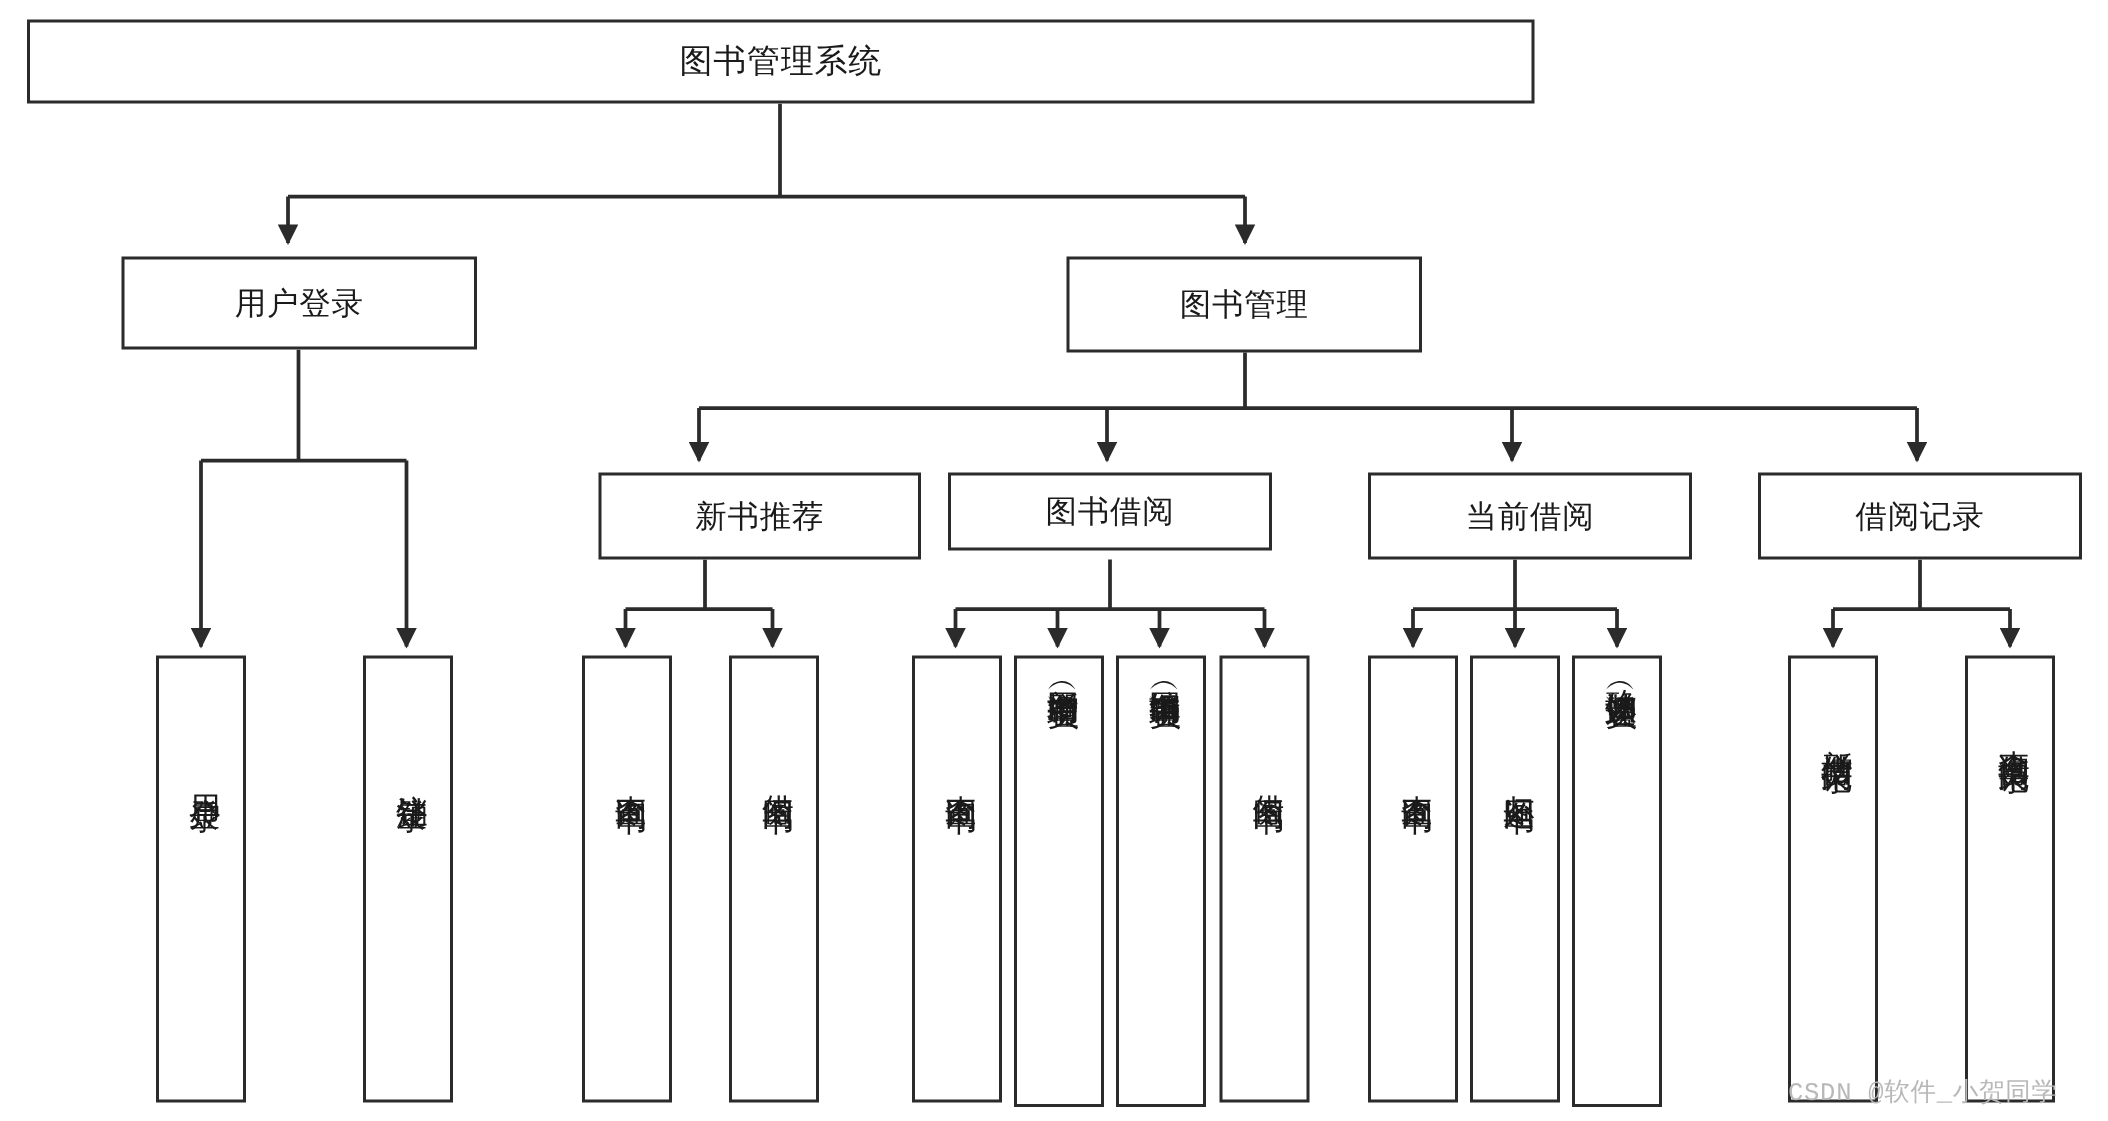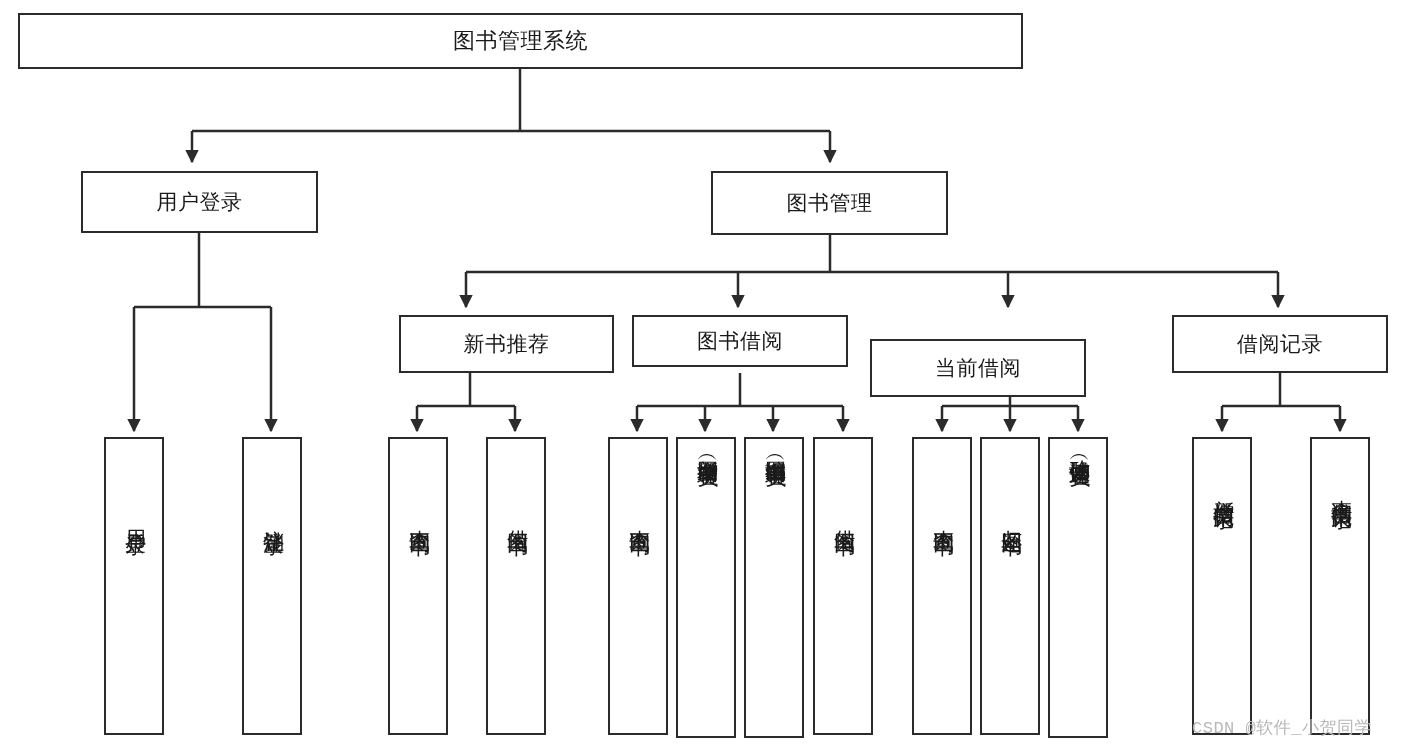--- a/index.html
+++ b/index.html
@@ -137,21 +137,21 @@
   </div>
 
   <div class="node h" style="left:363px; top:315px; width:215px; height:58px;margin-left:36px;">
     <span class="lbl">新书推荐</span>
   </div>
 
   <div class="node h" style="left:632px; top:315px; width:216px; height:52px;">
     <span class="lbl">图书借阅</span>
   </div>
 
-  <div class="node h" style="left:870px; top:315px; width:216px; height:58px;margin-top:24px;">
+  <div class="node h" style="left:912px; top:315px; width:216px; height:58px;">
     <span class="lbl">当前借阅</span>
   </div>
 
   <div class="node h" style="left:1172px; top:315px; width:216px; height:58px;">
     <span class="lbl">借阅记录</span>
   </div>
 
   <div class="node v" style="left:104px; top:437px; width:60px; height:298px; padding-top:74px;">
     <span class="lbl">用户登录</span>
   </div>

